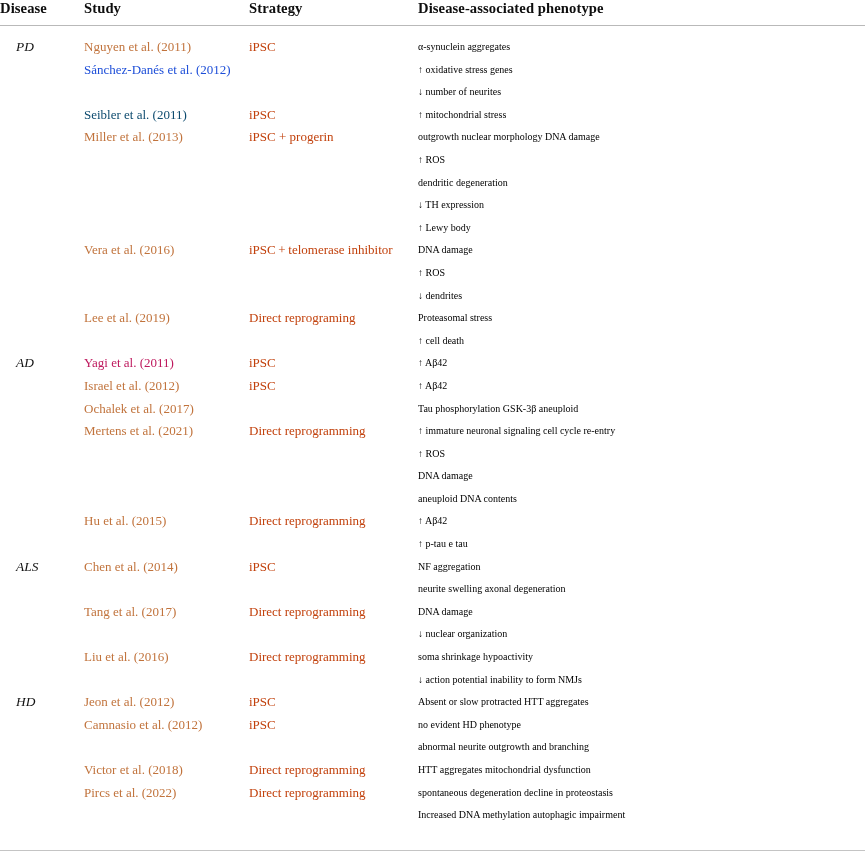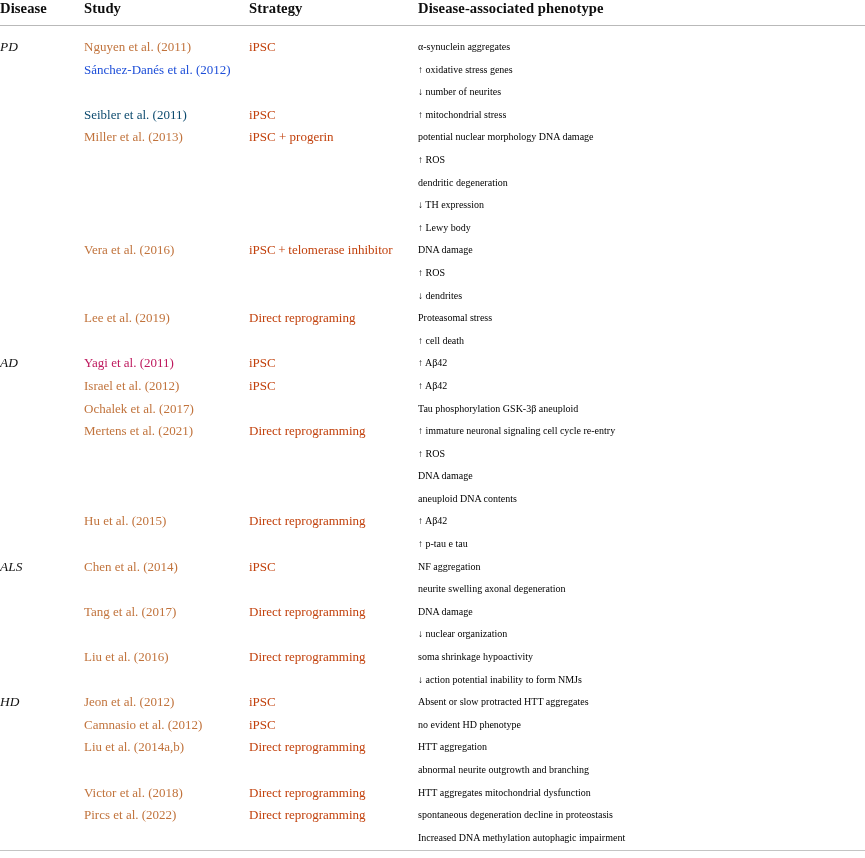--- a/index.html
+++ b/index.html
@@ -60,21 +60,21 @@
     vertical-align: top;
     line-height: 22.6px;
     white-space: nowrap;
     overflow: visible;
   }
 
   td.cell-disease {
     font-style: italic;
     font-size: 13.4px;
     color: #111111;
-    padding-left: 0px;
+    padding-left: 16px;
   }
   td.cell-study {
     color: #c1733c;
     font-size: 13px;
   }
   td.cell-strategy {
     color: #c2410c;
     font-size: 13px;
   }
   td.cell-pheno {
@@ -145,21 +145,21 @@
         <tr class="data-row">
           <td class="cell-disease"></td>
           <td class="cell-study" style="color: #0c4a6e; margin-top: 35px;">Seibler et al. (2011)</td>
           <td class="cell-strategy">iPSC</td>
           <td class="cell-pheno">↑ mitochondrial stress</td>
         </tr>
         <tr class="data-row">
           <td class="cell-disease"></td>
           <td class="cell-study" style="color: rgb(193, 115, 60);">Miller et al. (2013)</td>
           <td class="cell-strategy">iPSC + progerin</td>
-          <td class="cell-pheno">potential nuclear morphology DNA damage</td>
+          <td class="cell-pheno">outgrowth nuclear morphology DNA damage</td>
         </tr>
         <tr class="data-row">
           <td class="cell-disease"></td>
           <td class="cell-study" style="color: rgb(193, 115, 60);"></td>
           <td class="cell-strategy"></td>
           <td class="cell-pheno">↑ ROS</td>
         </tr>
         <tr class="data-row">
           <td class="cell-disease"></td>
           <td class="cell-study" style="color: rgb(193, 115, 60);"></td>
@@ -305,26 +305,20 @@
           <td class="cell-pheno">Absent or slow protracted HTT aggregates</td>
         </tr>
         <tr class="data-row">
           <td class="cell-disease"></td>
           <td class="cell-study" style="color: rgb(193, 115, 60);">Camnasio et al. (2012)</td>
           <td class="cell-strategy">iPSC</td>
           <td class="cell-pheno">no evident HD phenotype</td>
         </tr>
         <tr class="data-row">
           <td class="cell-disease"></td>
-          <td class="cell-study" style="color: rgb(193, 115, 60);">Liu et al. (2014a,b)</td>
-          <td class="cell-strategy">Direct reprogramming</td>
-          <td class="cell-pheno">HTT aggregation</td>
-        </tr>
-        <tr class="data-row">
-          <td class="cell-disease"></td>
           <td class="cell-study" style="color: rgb(193, 115, 60);"></td>
           <td class="cell-strategy"></td>
           <td class="cell-pheno">abnormal neurite outgrowth and branching</td>
         </tr>
         <tr class="data-row">
           <td class="cell-disease"></td>
           <td class="cell-study" style="color: rgb(193, 115, 60);">Victor et al. (2018)</td>
           <td class="cell-strategy">Direct reprogramming</td>
           <td class="cell-pheno">HTT aggregates mitochondrial dysfunction</td>
         </tr>

